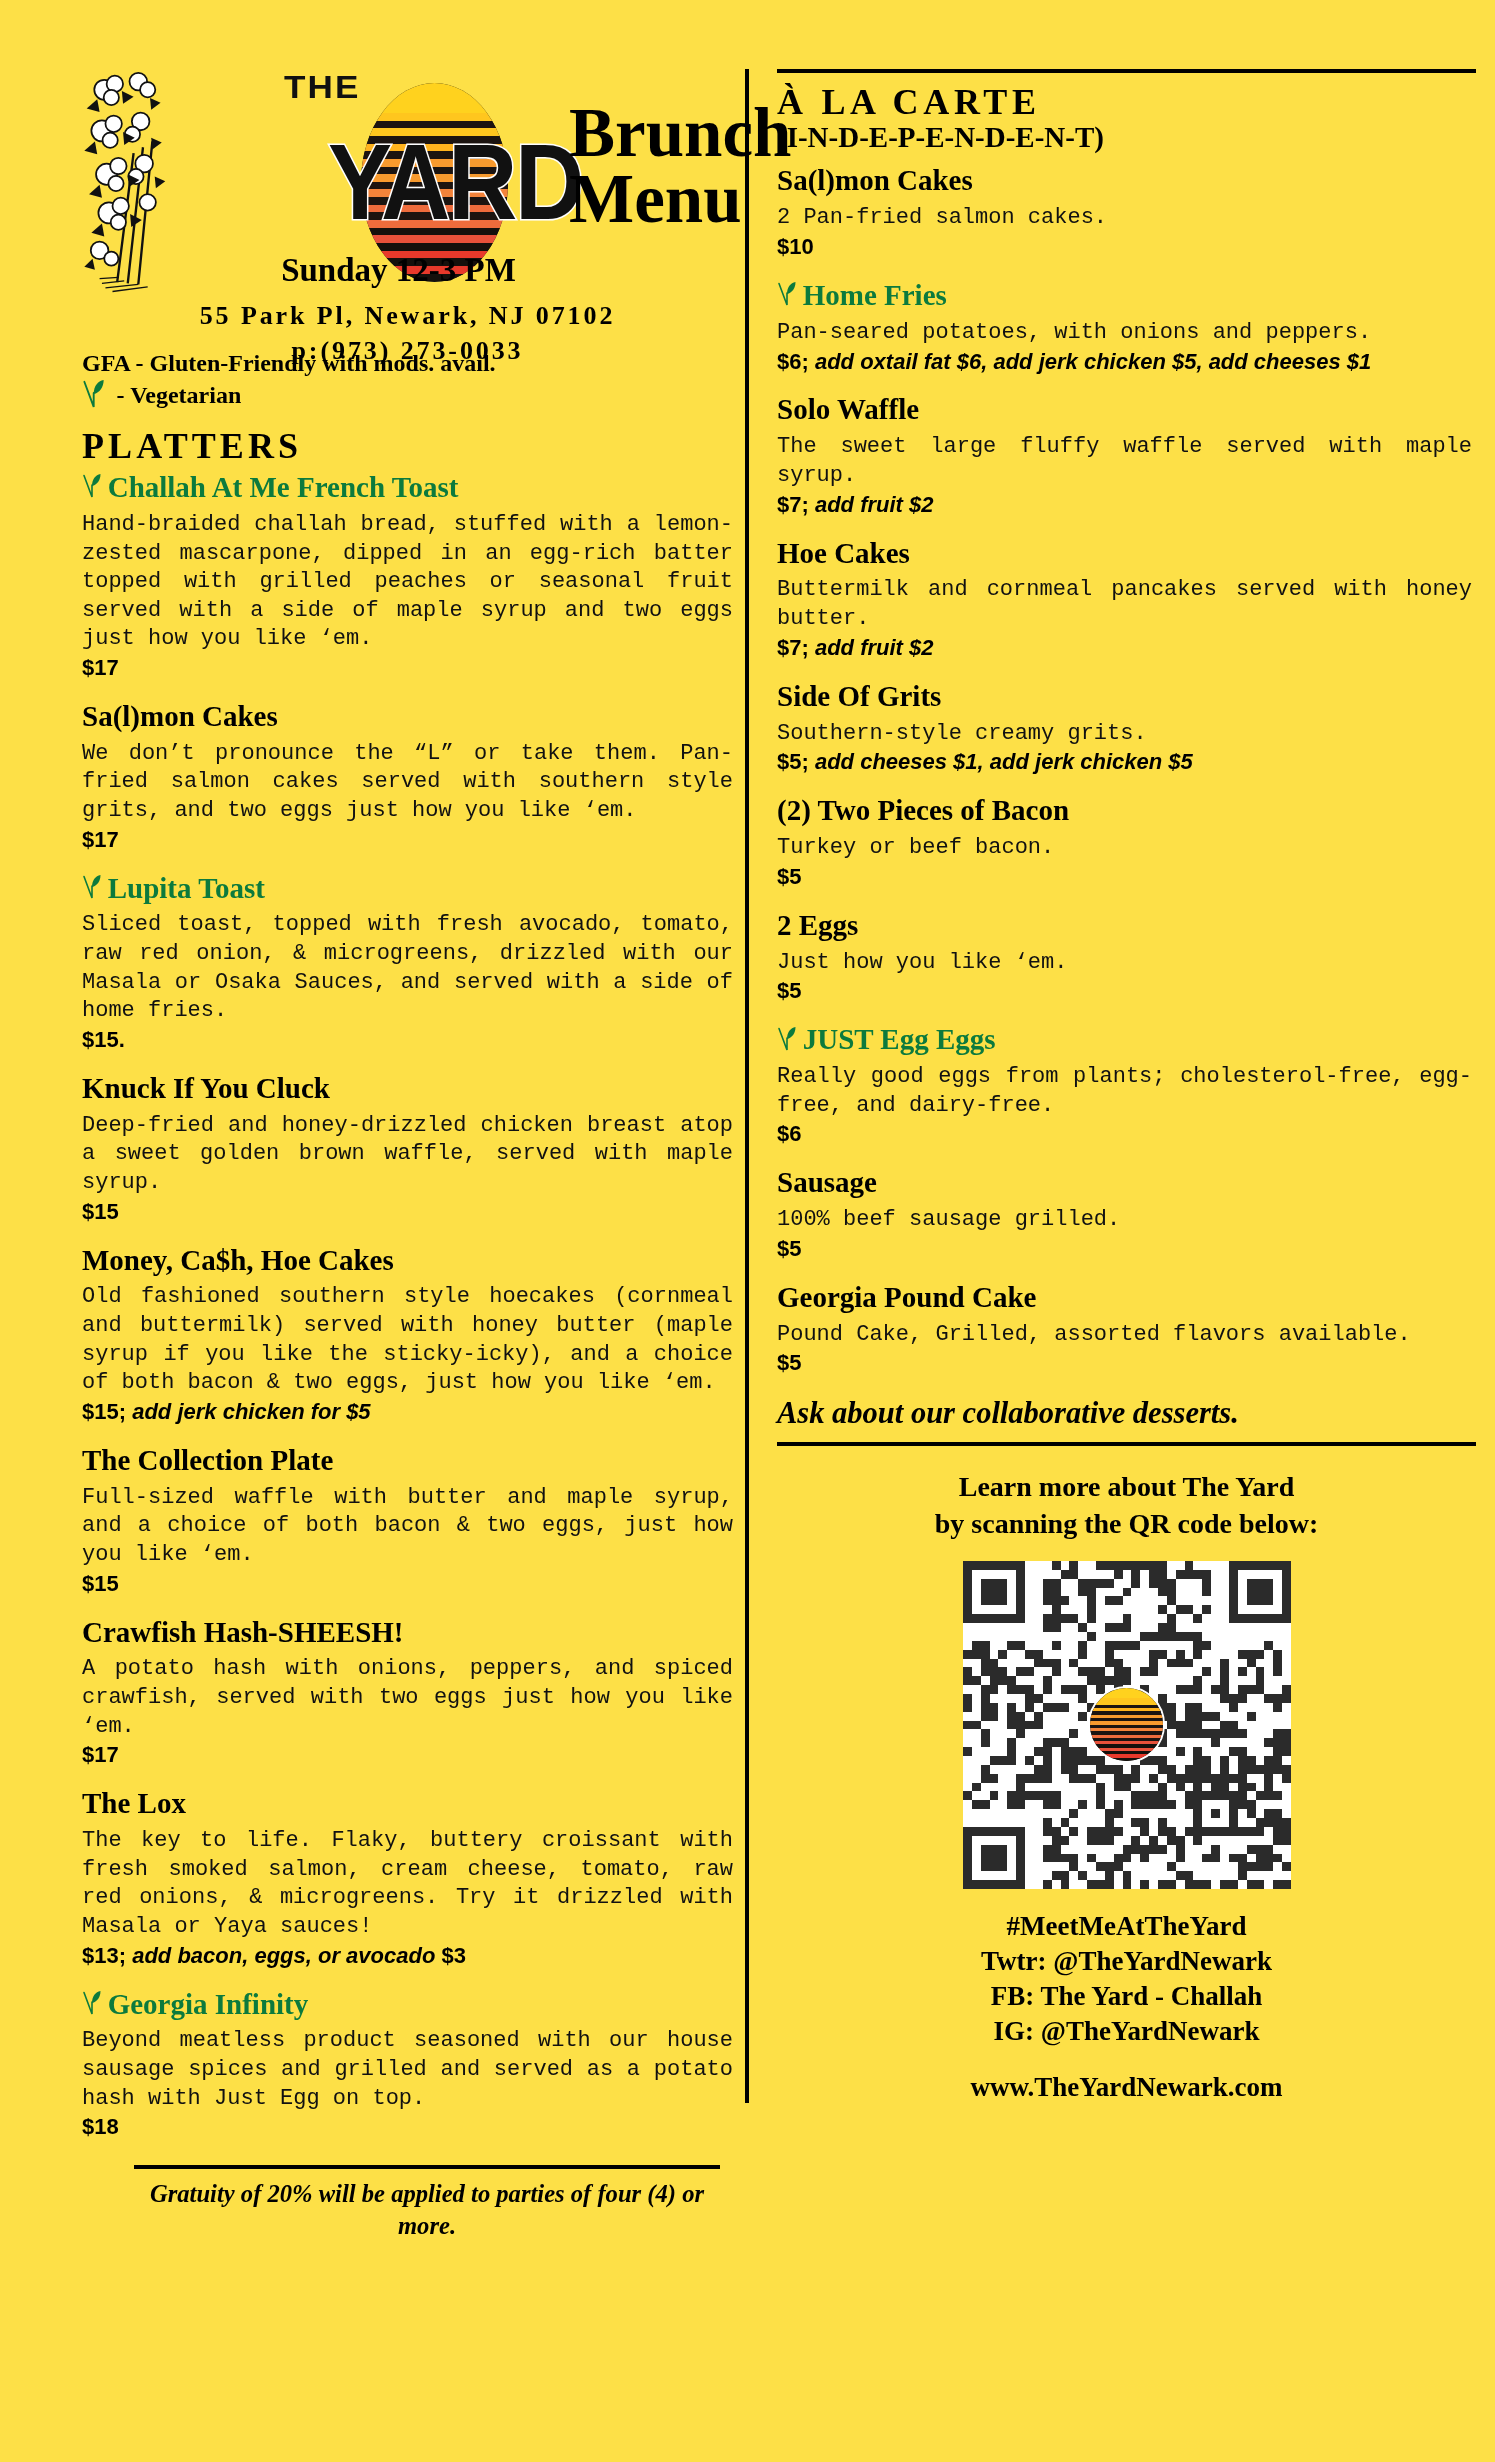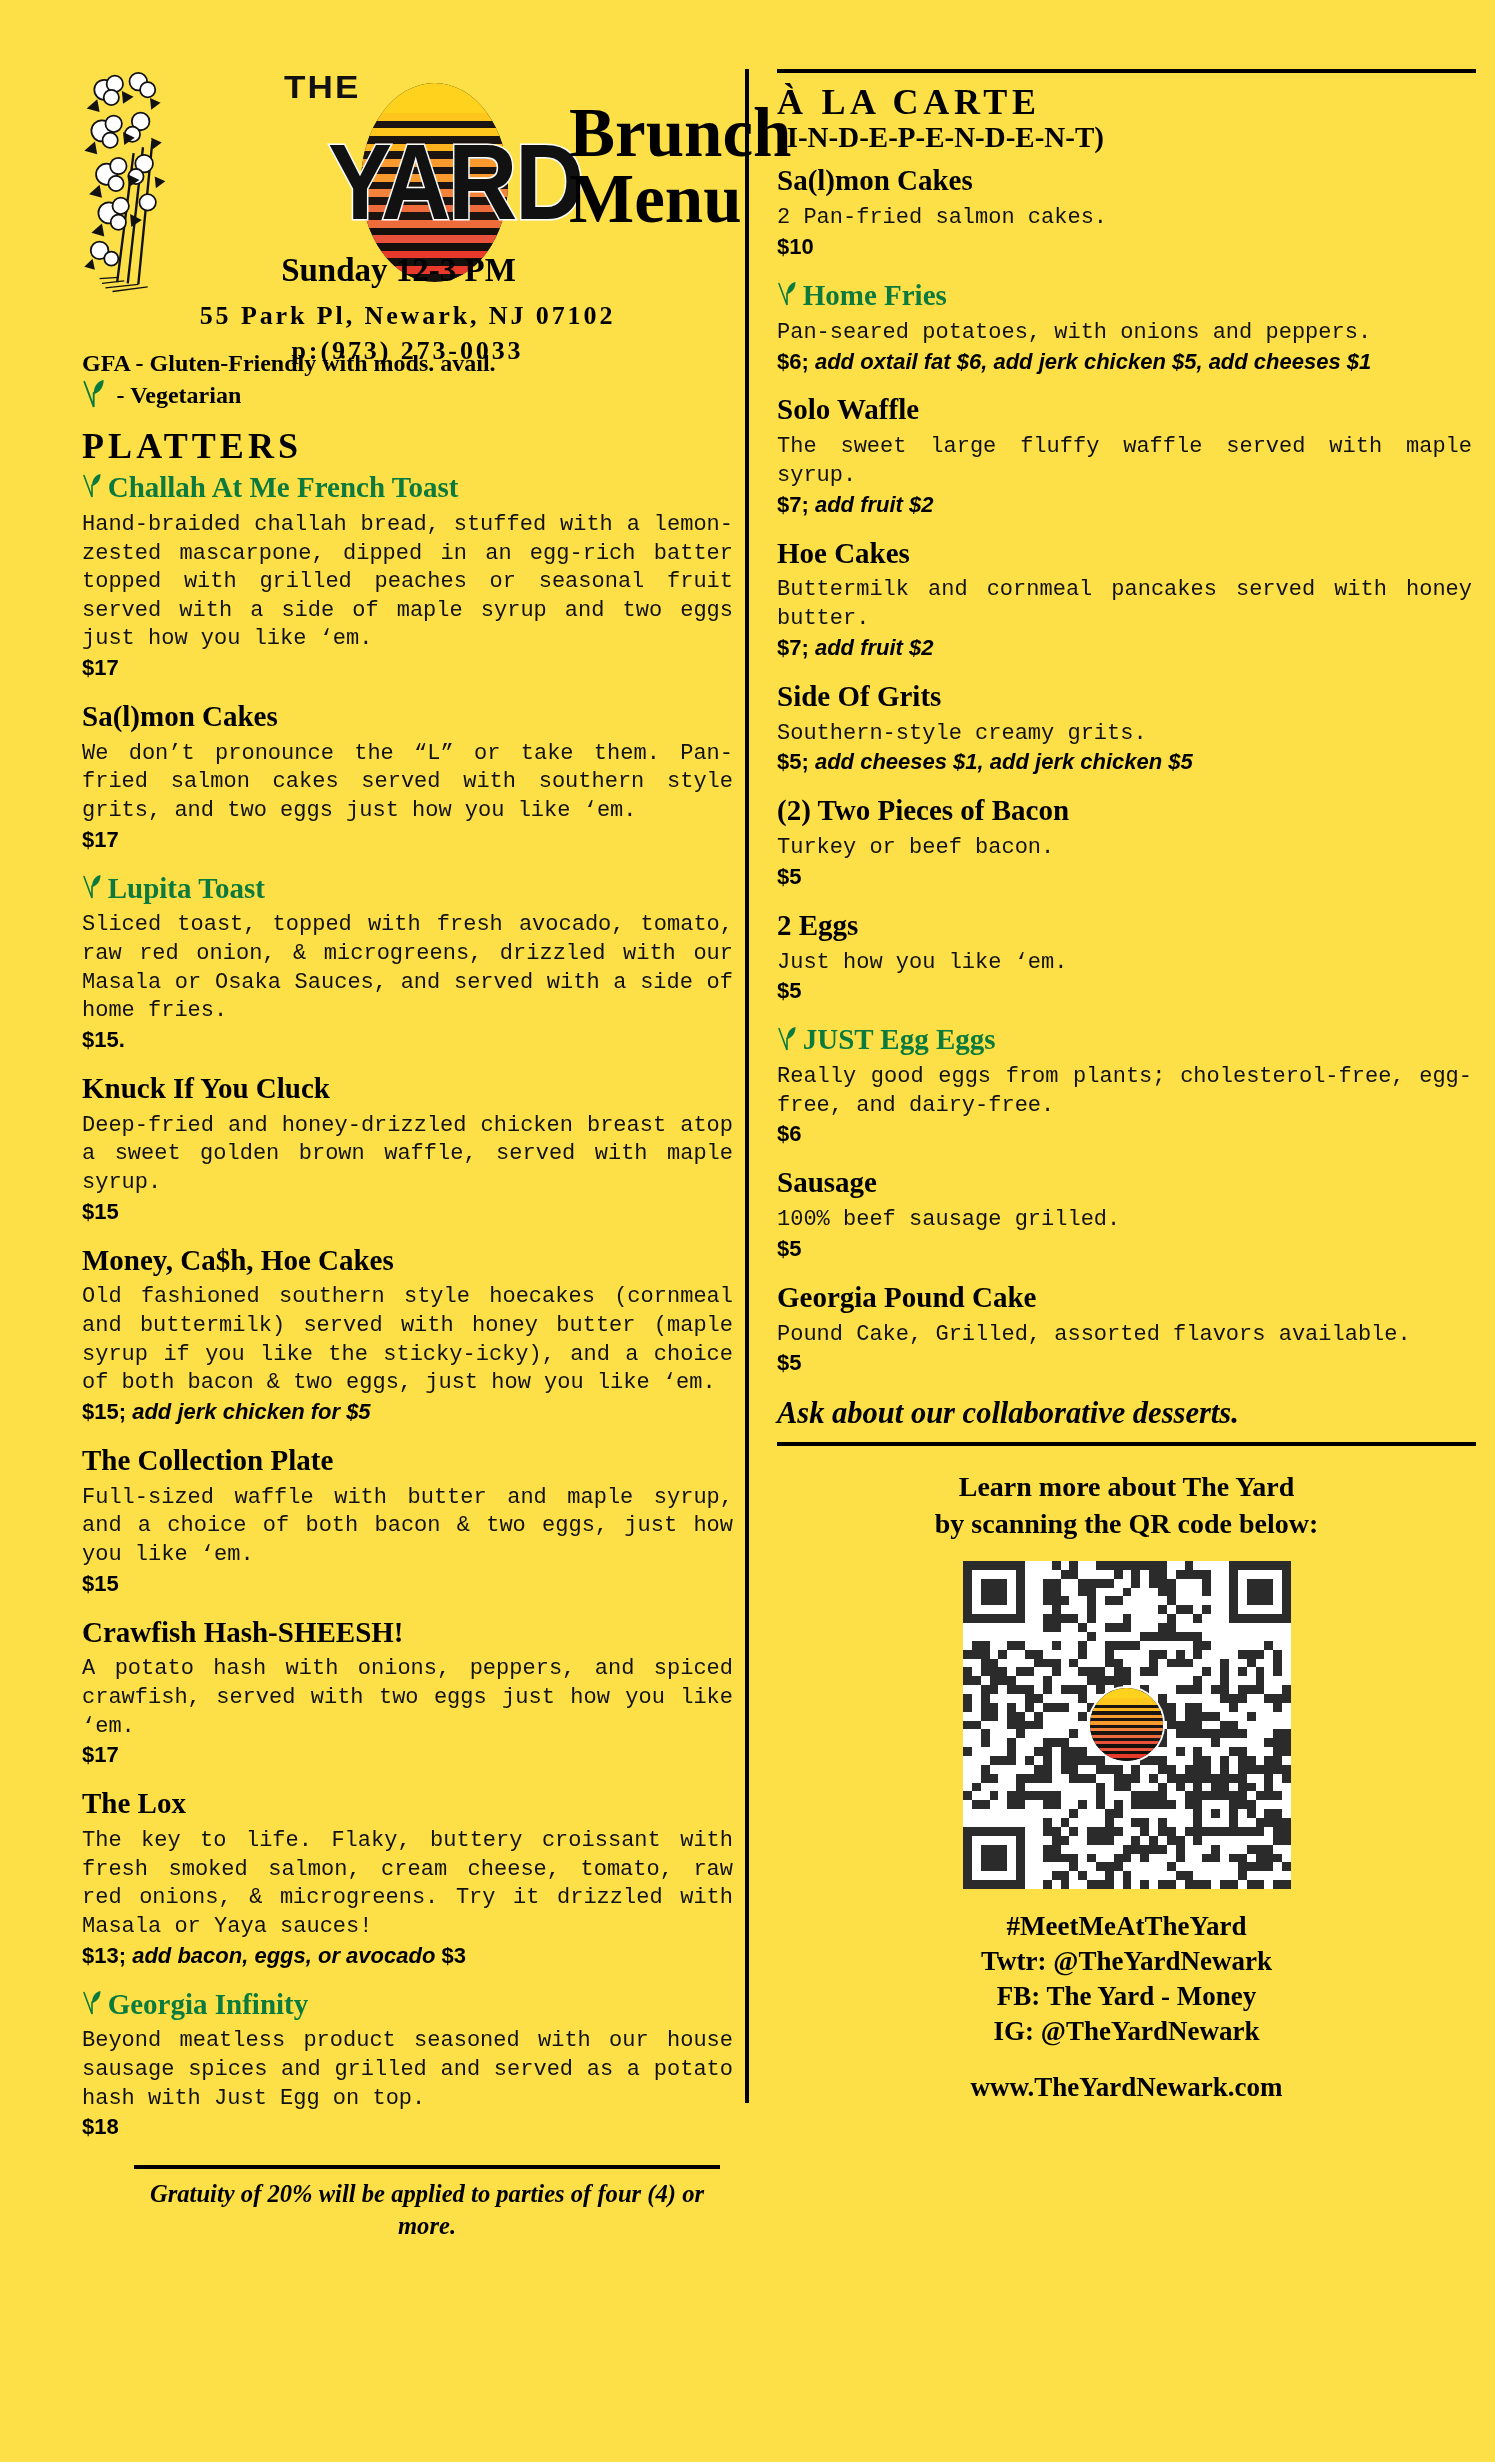--- a/index.html
+++ b/index.html
@@ -648,21 +648,21 @@
             <div class="band" style="height:4.545%;background:#E8513A"></div>
             <div class="band" style="height:4.545%;background:#15100c"></div>
             <div class="band" style="height:4.545%;background:#E8392B"></div>
             <div class="band" style="height:4.545%;background:#15100c"></div>
           </div>
       </div>
 
       <div class="socials">
         <div>#MeetMeAtTheYard</div>
         <div>Twtr: @TheYardNewark</div>
-        <div>FB: The Yard - Money</div>
+        <div>FB: The Yard - Challah</div>
         <div>IG: @TheYardNewark</div>
       </div>
 
       <div class="website">www.TheYardNewark.com</div>
     </div>
   </div>
 </div>
 
 
 </body></html>

